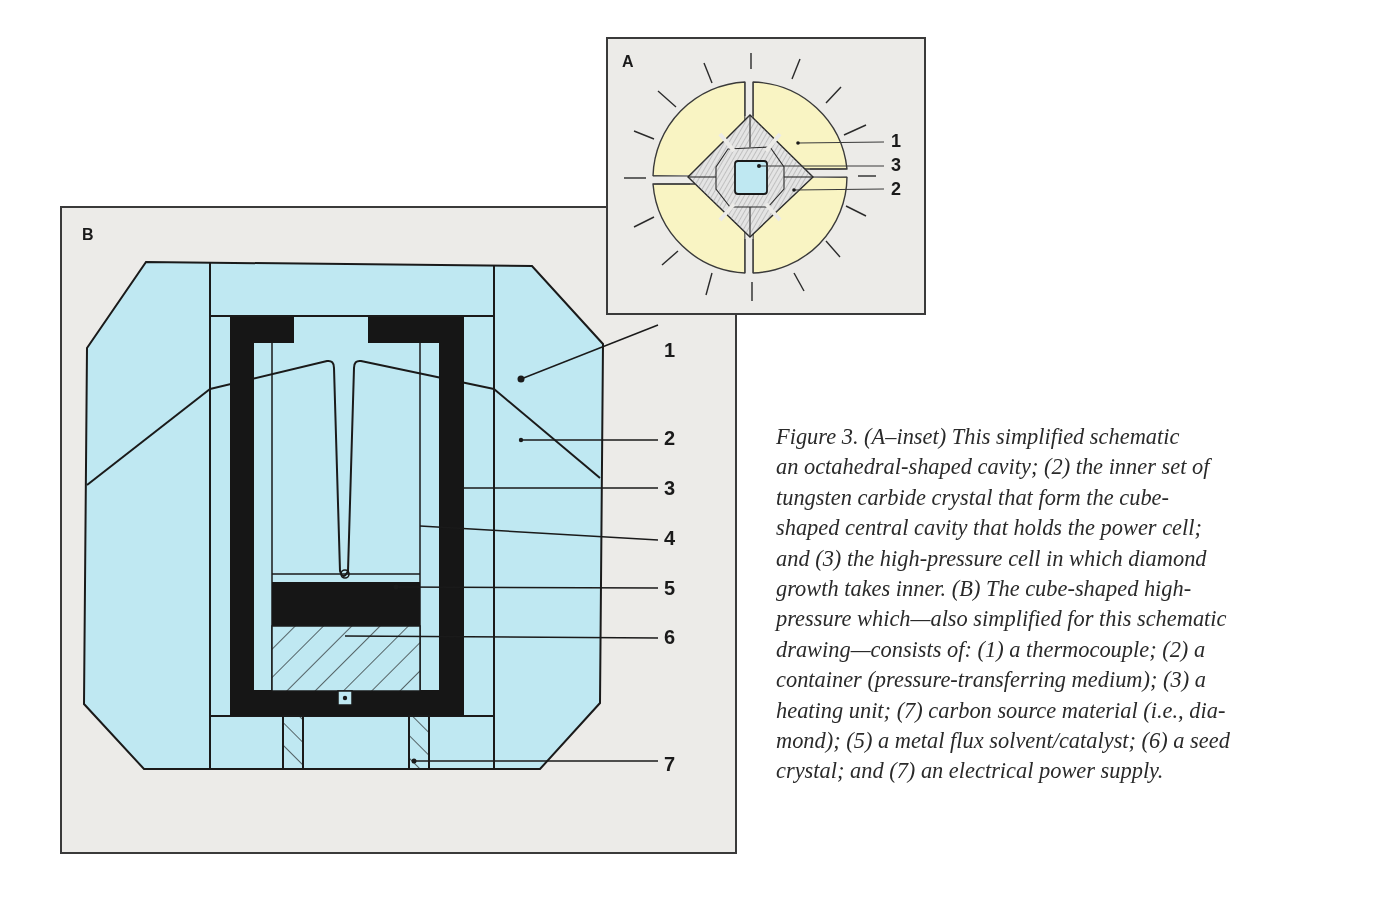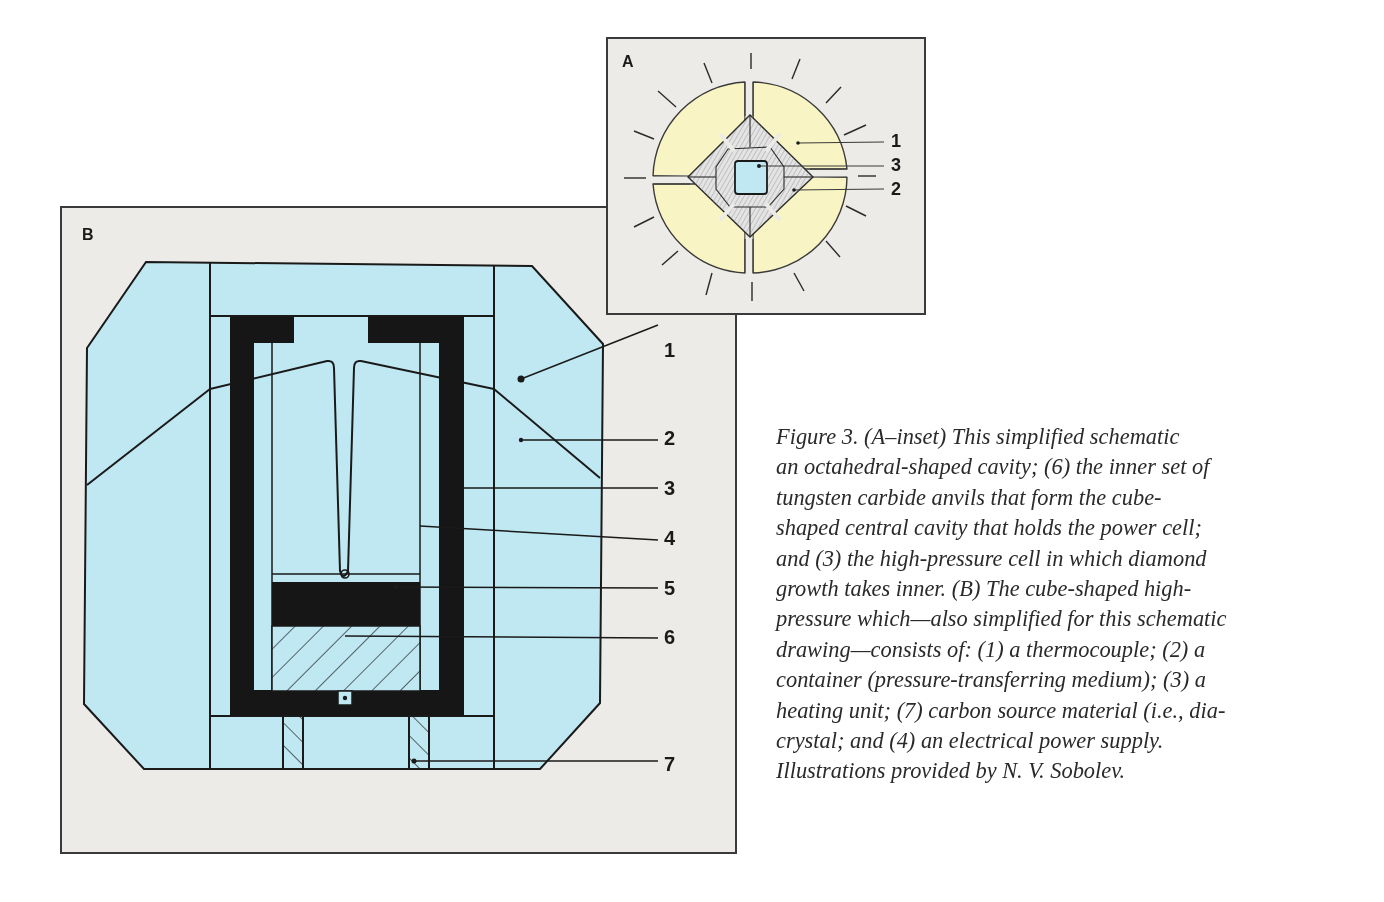--- a/index.html
+++ b/index.html
@@ -204,24 +204,24 @@
     </g>
   </svg>
 
   <span class="num numA" style="left:283px; top:93px;">1</span>
   <span class="num numA" style="left:283px; top:117px;">3</span>
   <span class="num numA" style="left:283px; top:141px;">2</span>
 </div>
 
 <p id="caption">
   <span class="line">Figure 3. (A–inset) This simplified schematic</span>
-  <span class="line">an octahedral-shaped cavity; (6) the inner set of</span>
-  <span class="line">tungsten carbide anvils that form the cube-</span>
+  <span class="line">an octahedral-shaped cavity; (2) the inner set of</span>
+  <span class="line">tungsten carbide crystal that form the cube-</span>
   <span class="line">shaped central cavity that holds the power cell;</span>
   <span class="line">and (3) the high-pressure cell in which diamond</span>
   <span class="line">growth takes inner. (B) The cube-shaped high-</span>
   <span class="line">pressure which—also simplified for this schematic</span>
   <span class="line">drawing—consists of: (1) a thermocouple; (2) a</span>
   <span class="line">container (pressure-transferring medium); (3) a</span>
   <span class="line">heating unit; (7) carbon source material (i.e., dia-</span>
-  <span class="line">crystal; and (4) an electrical power supply.</span>
-  <span class="line">Illustrations provided by N. V. Sobolev.</span>
+  <span class="line">mond); (5) a metal flux solvent/catalyst; (6) a seed</span>
+  <span class="line">crystal; and (7) an electrical power supply.</span>
 </p>
 
 </body></html>

